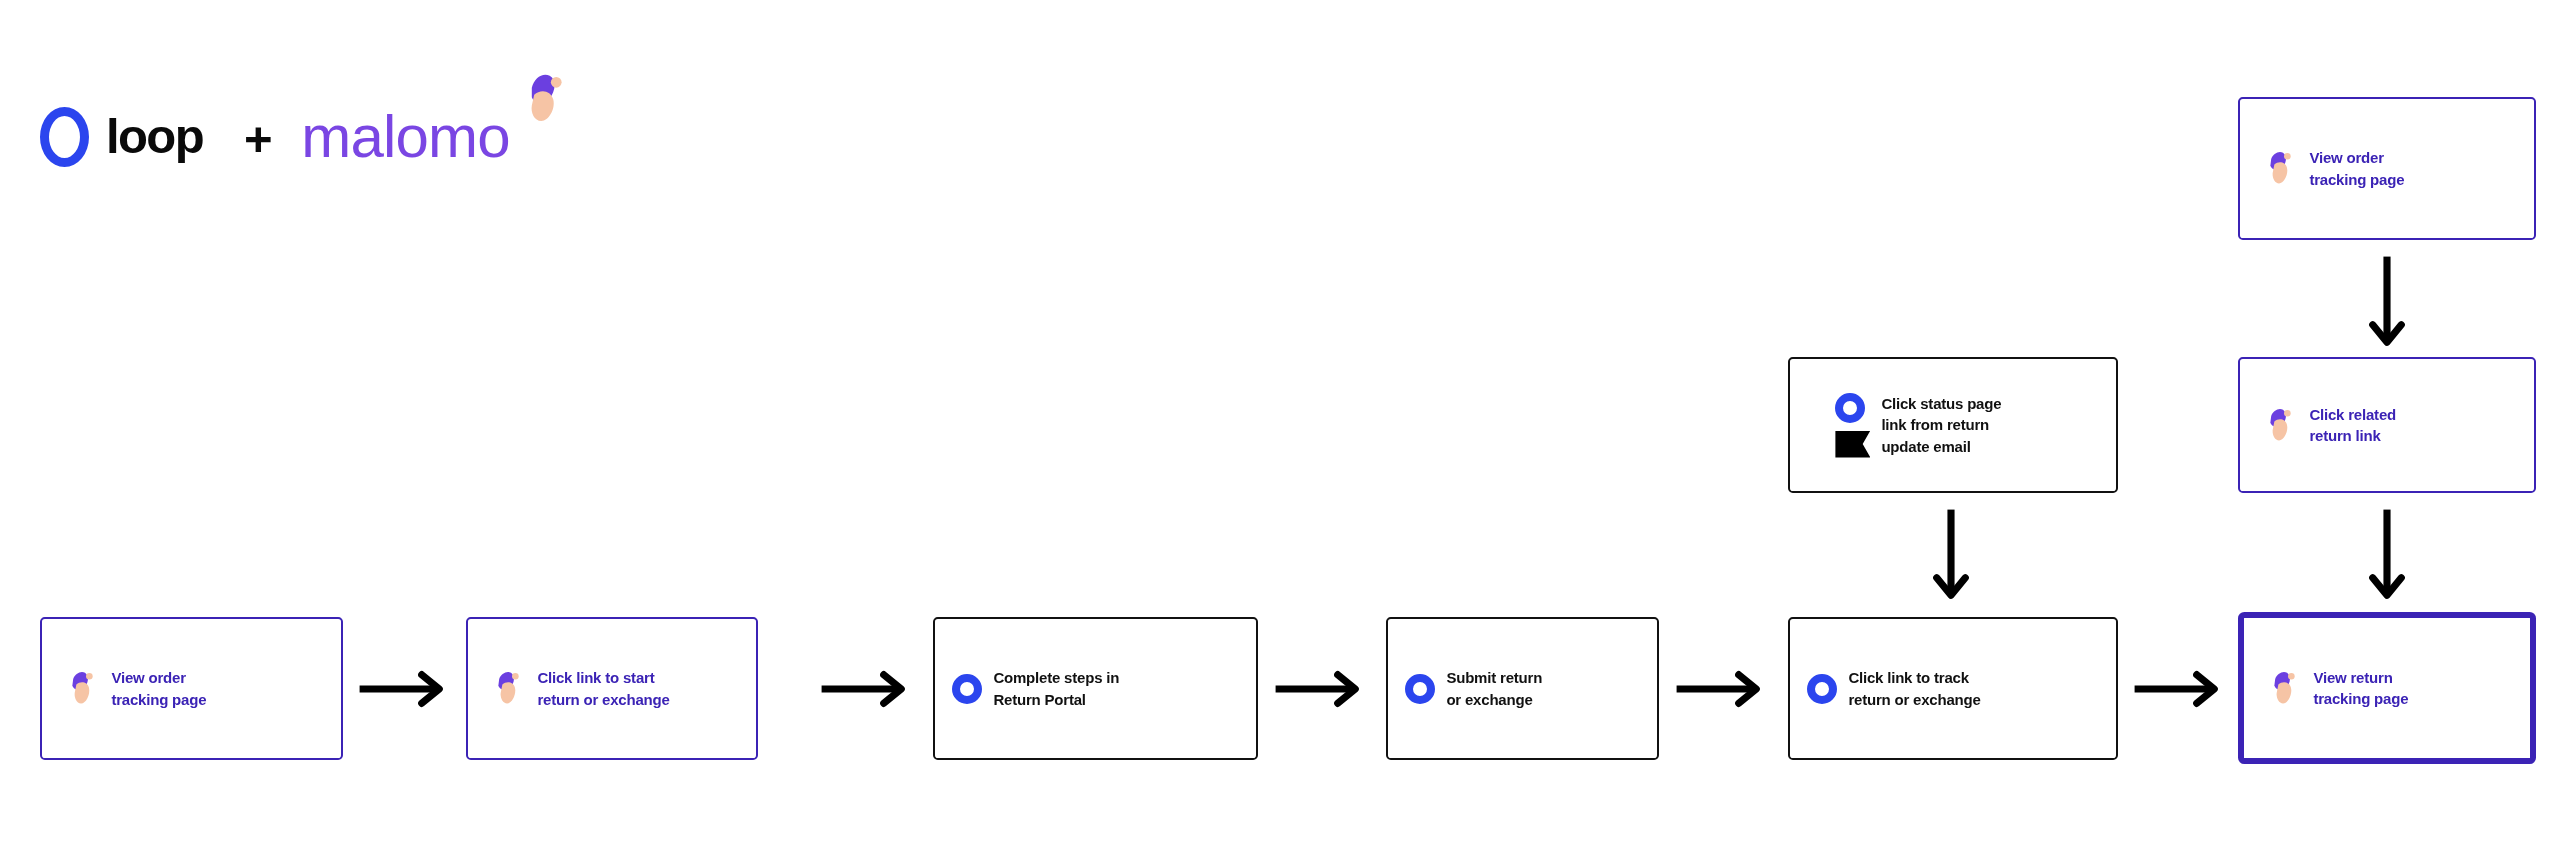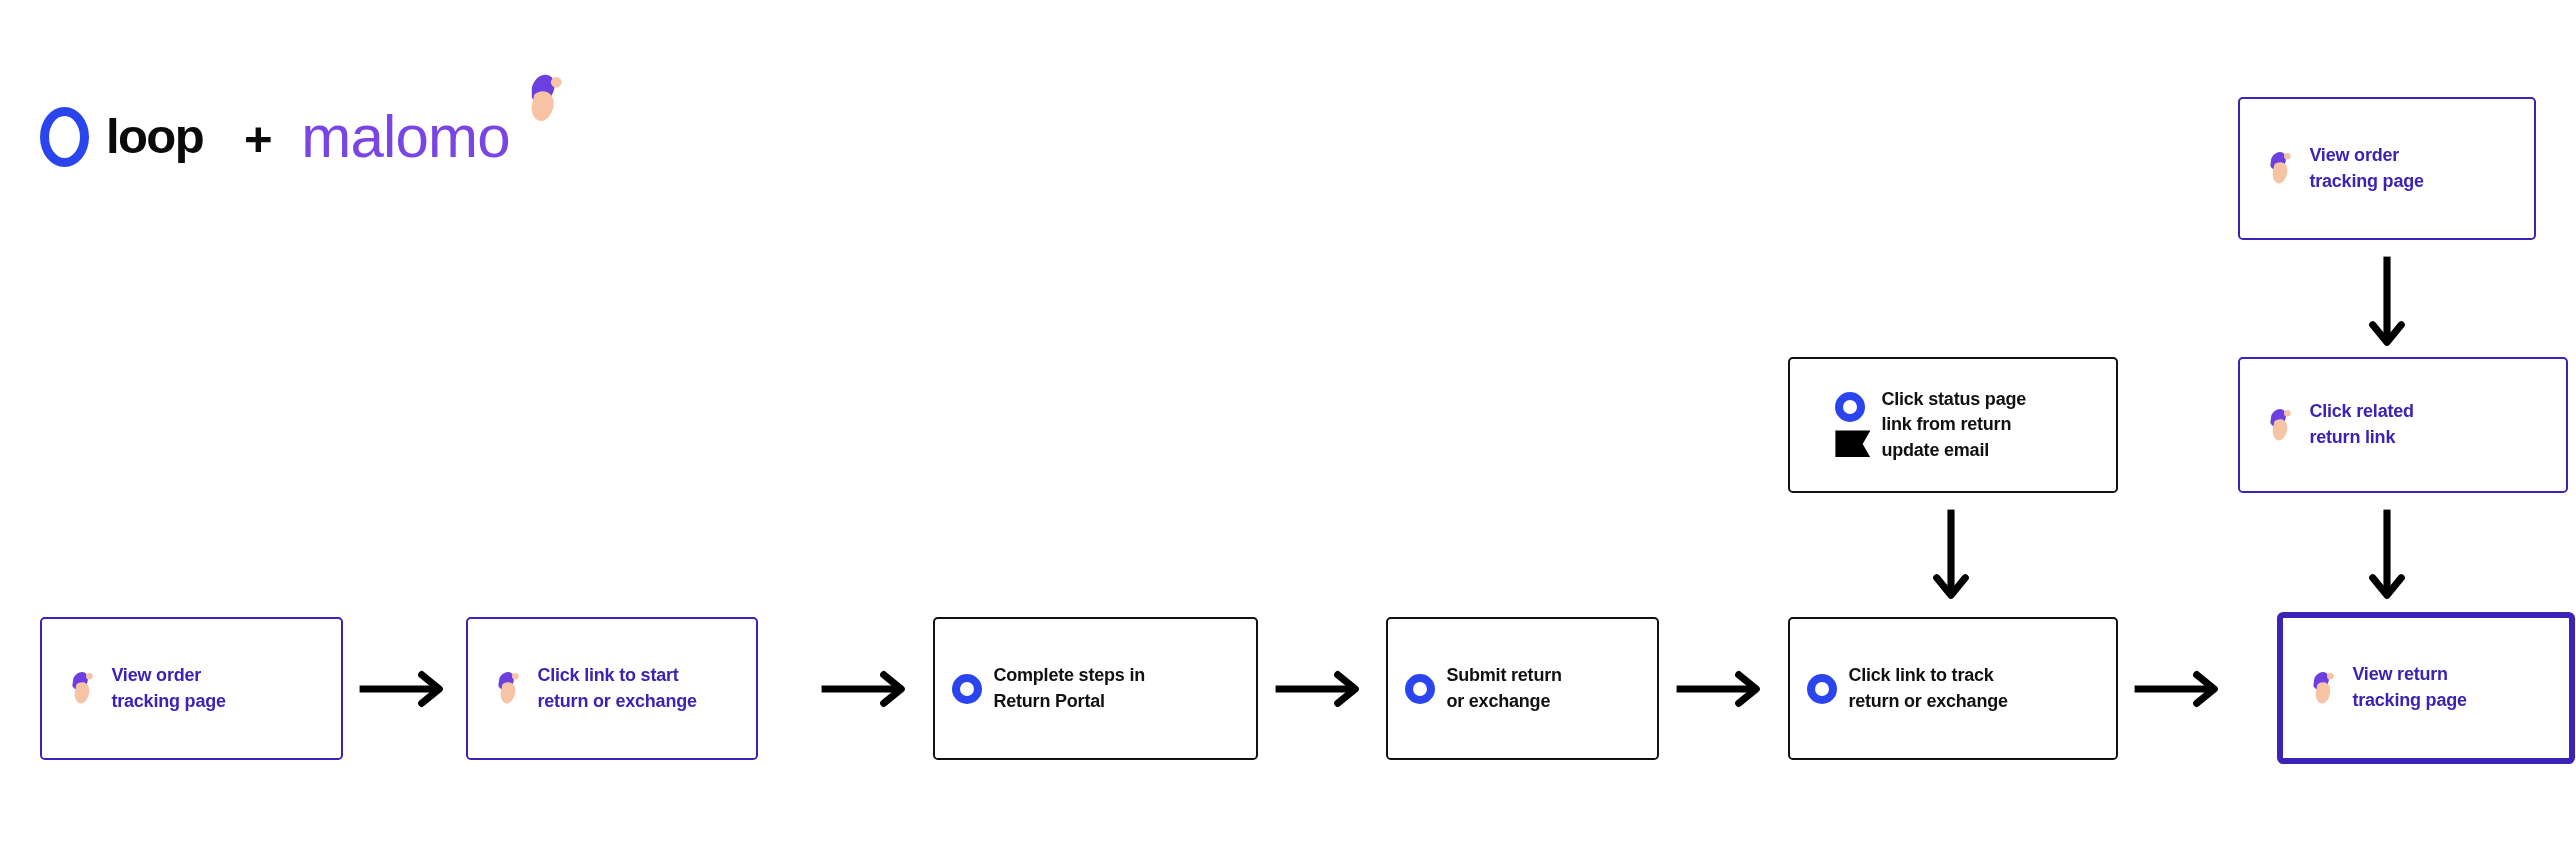--- a/index.html
+++ b/index.html
@@ -97,21 +97,21 @@
   }
   .node-icon {
     flex: 0 0 auto;
     margin-right: 11px;
     display: flex;
     flex-direction: column;
     align-items: center;
     justify-content: center;
   }
   .node-label {
-    font-size: 18px;
+    font-size: 15px;
     font-weight: 700;
     line-height: 1.42;
     letter-spacing: -0.2px;
     white-space: pre-line;
   }
   .label-dark { color: #111111; }
   .label-purple { color: #3B23B5; }
 
   
   .loop-dot {
@@ -249,21 +249,21 @@
     </div>
   </div>
 
   <div class="arrow-h" style="left:2133px; top:669px;">
     <svg width="94" height="40" viewBox="0 0 118 50">
       <line x1="2" y1="25" x2="96" y2="25" stroke="#000" stroke-width="9"></line>
       <polyline points="80,7 102,25 80,43" fill="none" stroke="#000" stroke-width="9" stroke-linecap="round" stroke-linejoin="round"></polyline>
     </svg>
   </div>
 
-  <div class="node purple-thick" style="left:2238px; top:612px; width:298px; height:152px;margin-left:39px;">
+  <div class="node purple-thick" style="left:2238px; top:612px; width:298px; height:152px;">
     <div class="node-inner">
       <span class="node-icon">
         <svg class="malomo-mark" viewBox="0 0 52 52" aria-hidden="true">
           <path d="M18 14 C20 7 28 3 33 6 C39 10 37 20 32 25 C27 30 18 28 17 22 Z" fill="#6B3FE0"></path>
           <path d="M22 21 C27 16 36 17 38 25 C40 34 34 45 28 45 C22 45 19 37 20 31 Z" fill="#F6C4A5"></path>
           <circle cx="38.5" cy="10.5" r="4.2" fill="#F6C4A5"></circle>
         </svg>
       </span>
       <span class="node-label label-purple">View return
 tracking page</span>
@@ -303,21 +303,21 @@
     </div>
   </div>
 
   <div class="arrow-v" style="left:2363px; top:255px;">
     <svg width="48" height="100" viewBox="0 0 60 126">
       <line x1="30" y1="2" x2="30" y2="104" stroke="#000" stroke-width="9"></line>
       <polyline points="12,88 30,110 48,88" fill="none" stroke="#000" stroke-width="9" stroke-linecap="round" stroke-linejoin="round"></polyline>
     </svg>
   </div>
 
-  <div class="node purple" style="left:2238px; top:357px; width:330px; height:136px;">
+  <div class="node purple" style="left:2238px; top:357px; width:298px; height:136px;">
     <div class="node-inner">
       <span class="node-icon">
         <svg class="malomo-mark" viewBox="0 0 52 52" aria-hidden="true">
           <path d="M18 14 C20 7 28 3 33 6 C39 10 37 20 32 25 C27 30 18 28 17 22 Z" fill="#6B3FE0"></path>
           <path d="M22 21 C27 16 36 17 38 25 C40 34 34 45 28 45 C22 45 19 37 20 31 Z" fill="#F6C4A5"></path>
           <circle cx="38.5" cy="10.5" r="4.2" fill="#F6C4A5"></circle>
         </svg>
       </span>
       <span class="node-label label-purple">Click related
 return link</span>

